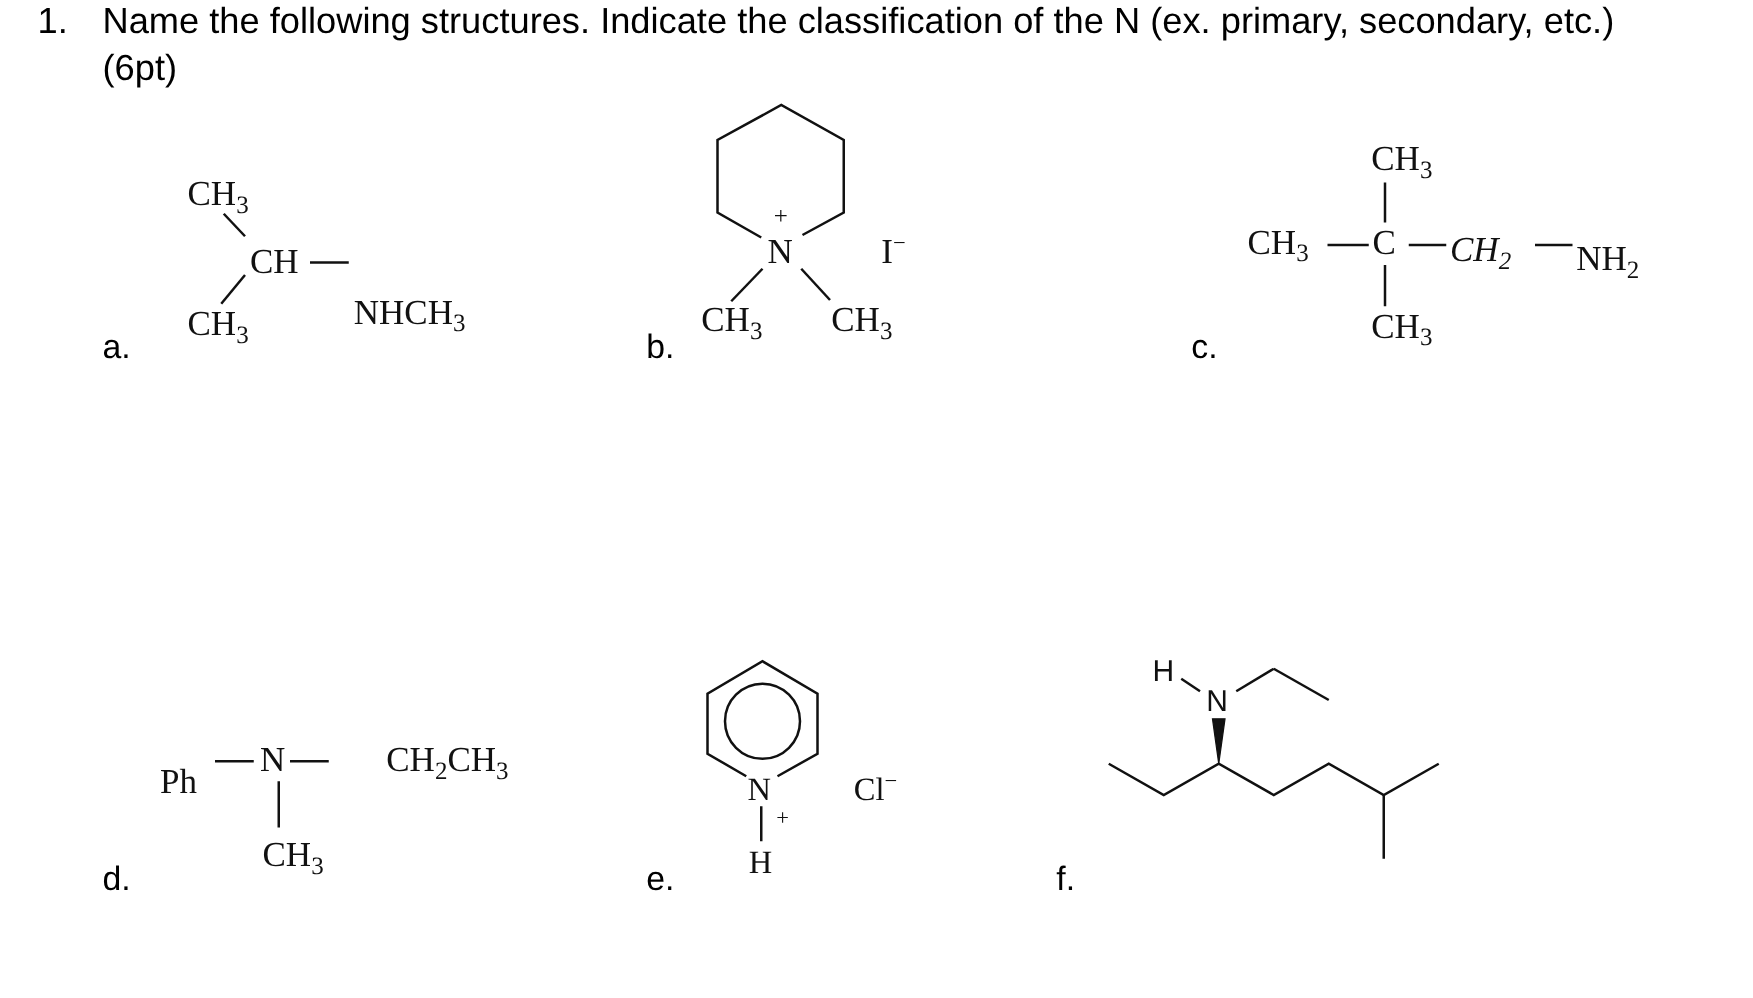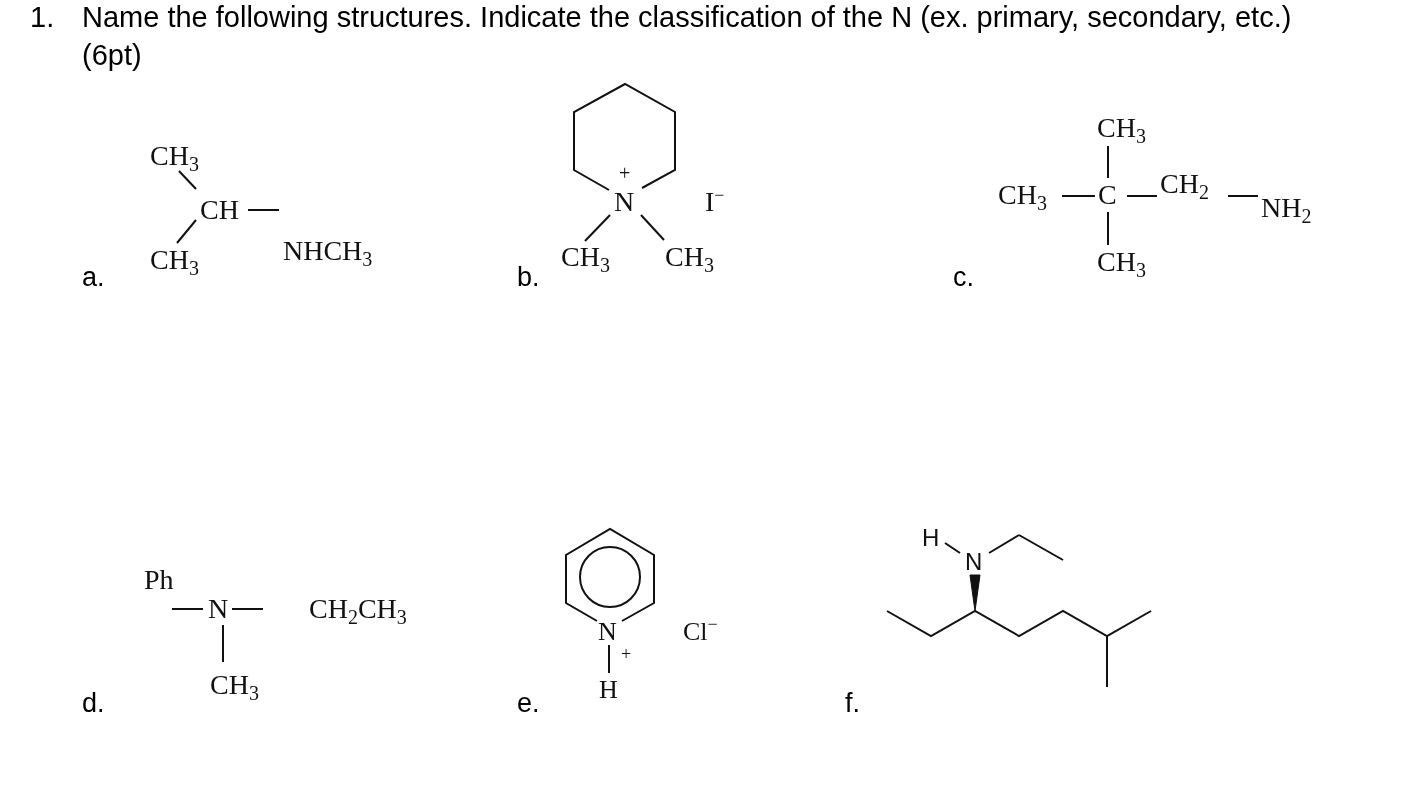--- a/index.html
+++ b/index.html
@@ -83,28 +83,28 @@
   <div class="chem" style="left:705px;top:188px;"><span>I</span><sup>−</sup></div>
   <div class="chem" style="left:561px;top:243px;"><span>CH</span><sub>3</sub></div>
   <div class="chem" style="left:665px;top:243px;"><span>CH</span><sub>3</sub></div>
 </div>
 
 <div class="lbl" style="left:953px;top:262px;">c.</div>
 <div class="struct">
   <div class="chem" style="left:1097px;top:114px;"><span>CH</span><sub>3</sub></div>
   <div class="chem" style="left:998px;top:181px;"><span>CH</span><sub>3</sub></div>
   <div class="chem" style="left:1098px;top:181px;">C</div>
-  <div class="chem" style="left:1160px;top:170px;"><span>CH</span><sub>2</sub></div>
+  <div class="chem" style="left:1160px;top:187px;font-style:italic;"><span>CH</span><sub>2</sub></div>
   <div class="chem" style="left:1261px;top:194px;font-family:Liberation Serif, serif;"><span>NH</span><sub>2</sub></div>
   <div class="chem" style="left:1097px;top:248px;"><span>CH</span><sub>3</sub></div>
 </div>
 
 <div class="lbl" style="left:82px;top:688px;">d.</div>
 <div class="struct">
-  <div class="chem" style="left:128px;top:566px;margin-left:16px;">Ph</div>
+  <div class="chem" style="left:128px;top:612px;">Ph</div>
   <div class="chem" style="left:208px;top:595px;">N</div>
   <div class="chem" style="left:265px;top:595px;margin-left:44px;"><span>CH</span><sub>2</sub><span>CH</span><sub>3</sub></div>
   <div class="chem" style="left:210px;top:671px;"><span>CH</span><sub>3</sub></div>
 </div>
 
 <div class="lbl" style="left:517px;top:688px;">e.</div>
 <div class="struct">
   <div class="chem" style="left:598px;top:619px;font-size:26px;">N</div>
   <div class="chem" style="left:621px;top:645px;font-size:18px;">+</div>
   <div class="chem" style="left:599px;top:677px;font-size:26px;">H</div>

